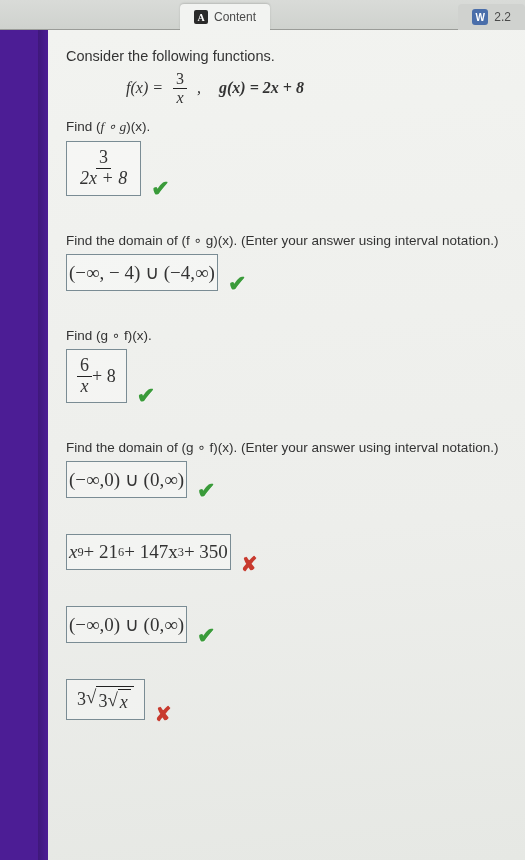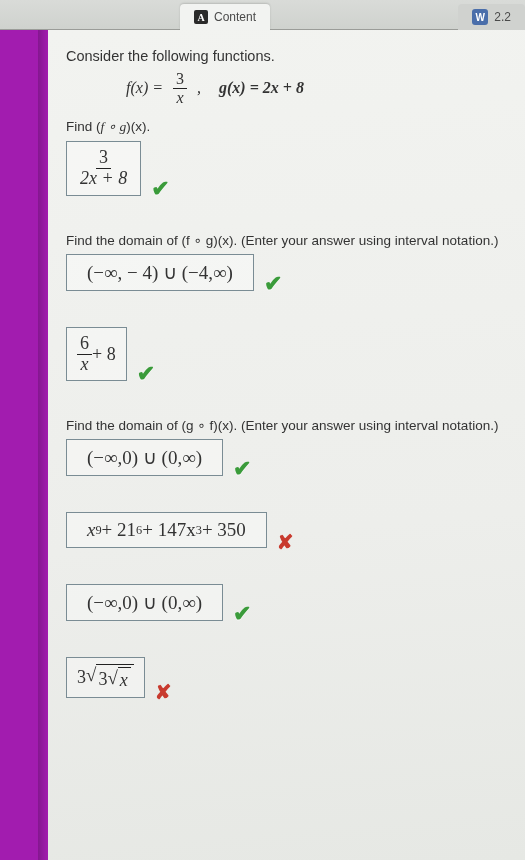--- a/index.html
+++ b/index.html
@@ -49,21 +49,21 @@
   .tab-icon-w {
     width: 16px; height: 16px;
     background: #4a6eaa;
     color: #fff;
     font-size: 10px;
     font-weight: bold;
     display: flex; align-items: center; justify-content: center;
     border-radius: 3px;
   }
   .page-wrap {
-    background: #a21caf;
+    background: #4c1d95;
     height: 830px;
     position: relative;
     overflow: hidden;
   }
   .sheet-shadow {
     position: absolute;
     left: 38px;
     top: 0;
     width: 10px;
     height: 100%;
@@ -122,21 +122,21 @@
   .answer-box {
     border: 1.5px solid #7a8c94;
     background: rgba(255,255,255,0.35);
     padding: 6px 10px;
     font-family: "Times New Roman", serif;
     font-size: 18px;
     display: flex;
     align-items: center;
     min-height: 36px;
   }
-  .answer-box.big { font-size: 19px; padding: 6px 20px; }
+  .answer-box.big { font-size: 19px; padding: 6px 2px; }
   .check {
     color: #3a9b3a;
     font-size: 22px;
     font-weight: bold;
     text-shadow: 0 1px 0 rgba(255,255,255,0.6);
     transform: translateY(6px);
   }
   .cross {
     color: #c83a2e;
     font-size: 20px;
@@ -217,20 +217,21 @@
           <div class="answer-box big">
             <span>(−∞, − 4) ∪ (−4,∞)</span>
           </div>
           <span class="check">✔</span>
         </div>
       </div>
 
       <div class="spacer-lg"></div>
 
       <div class="q-block">
+        <div class="q-prompt">Find  (g ∘ f)(x).</div>
         <div class="answer-row">
           <div class="answer-box">
             <span class="frac">
               <span class="num">6</span>
               <span class="den math-it">x</span>
             </span>
             <span> + 8</span>
           </div>
           <span class="check">✔</span>
         </div>

